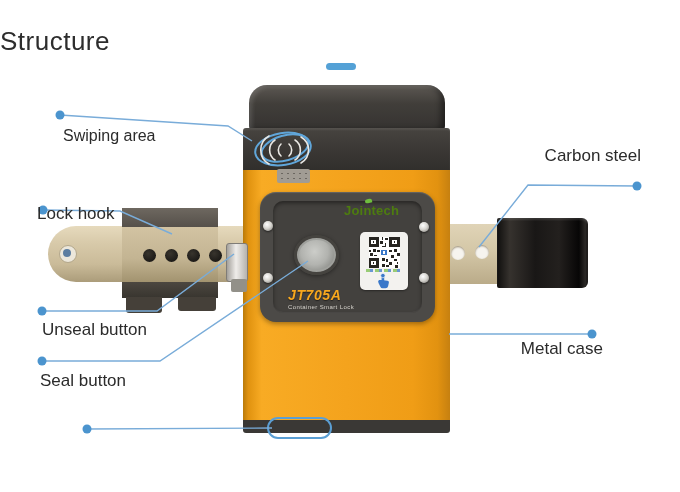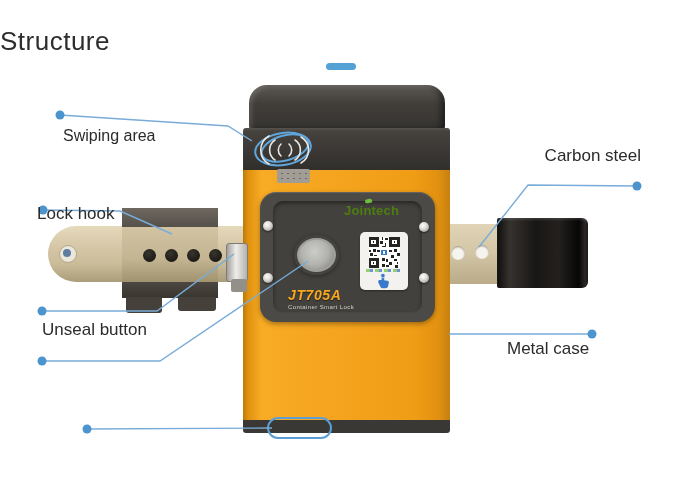--- a/index.html
+++ b/index.html
@@ -65,21 +65,21 @@
        background:linear-gradient(90deg,#0f0e0d 0%,#36322e 14%,#191716 42%,#23201e 68%,#070606 90%,#2b2826 97%,#141211 100%);
        box-shadow:inset 0 2px 2px rgba(255,255,255,.12);}
   
   .callout{font-size:17px;color:#2b2b2b;white-space:nowrap;}
   #label-swiping{left:63px;top:127px;font-size:16px;}
   #label-lockhook{left:37px;top:204px;}
   #label-unseal{left:42px;top:320px;}
   #label-seal{left:40px;top:371px;}
   #label-charging{left:80px;top:444px;}
   #label-carbon{left:491px;top:146px;width:150px;text-align:right;line-height:19px;}
-  #label-metal{left:507px;top:339px;width:96px;text-align:left;}
+  #label-metal{left:507px;top:339px;width:96px;text-align:right;}
   
   #overlay{left:0;top:0;width:680px;height:492px;pointer-events:none;}
   .leader{fill:none;stroke:#79acd9;stroke-width:1.4;}
   .leader-dot{fill:#4b94ce;stroke:none;}
   .scribble{fill:none;stroke:#60a6da;stroke-width:2;stroke-linecap:round;}
   .wave{fill:none;stroke:#e9e7e3;stroke-width:1.6;stroke-linecap:round;}
   .port-outline{fill:none;stroke:#5b9fd4;stroke-width:2;}
   .z10{z-index:10;} .z20{z-index:20;} .z30{z-index:30;}
 </style>
 </head>
@@ -226,18 +226,19 @@
     </g>
     <g>
       <polyline class="leader" points="449,334 592,334"></polyline>
         <circle class="leader-dot" cx="592" cy="334" r="4.5"></circle>
     </g>
   </svg>
 
   <div class="abs callout z30" id="label-swiping">Swiping area</div>
   <div class="abs callout z30" id="label-lockhook">Lock hook</div>
   <div class="abs callout z30" id="label-unseal">Unseal button</div>
+  <div class="abs callout z30" id="label-seal">Seal button</div>
   <div class="abs callout z30" id="label-carbon">
     <div>Carbon steel</div>
   </div>
   <div class="abs callout z30" id="label-metal">Metal case</div>
 
 </div>
 
 </body></html>

